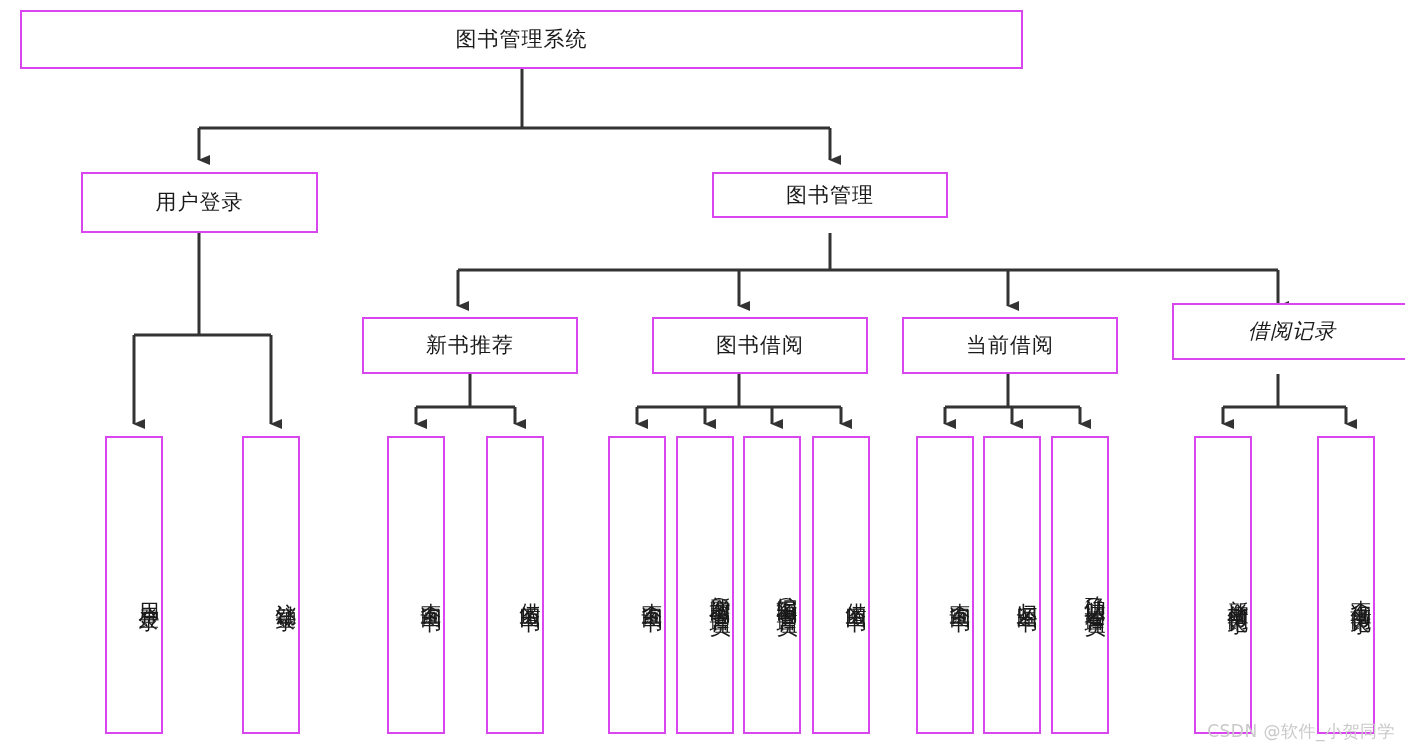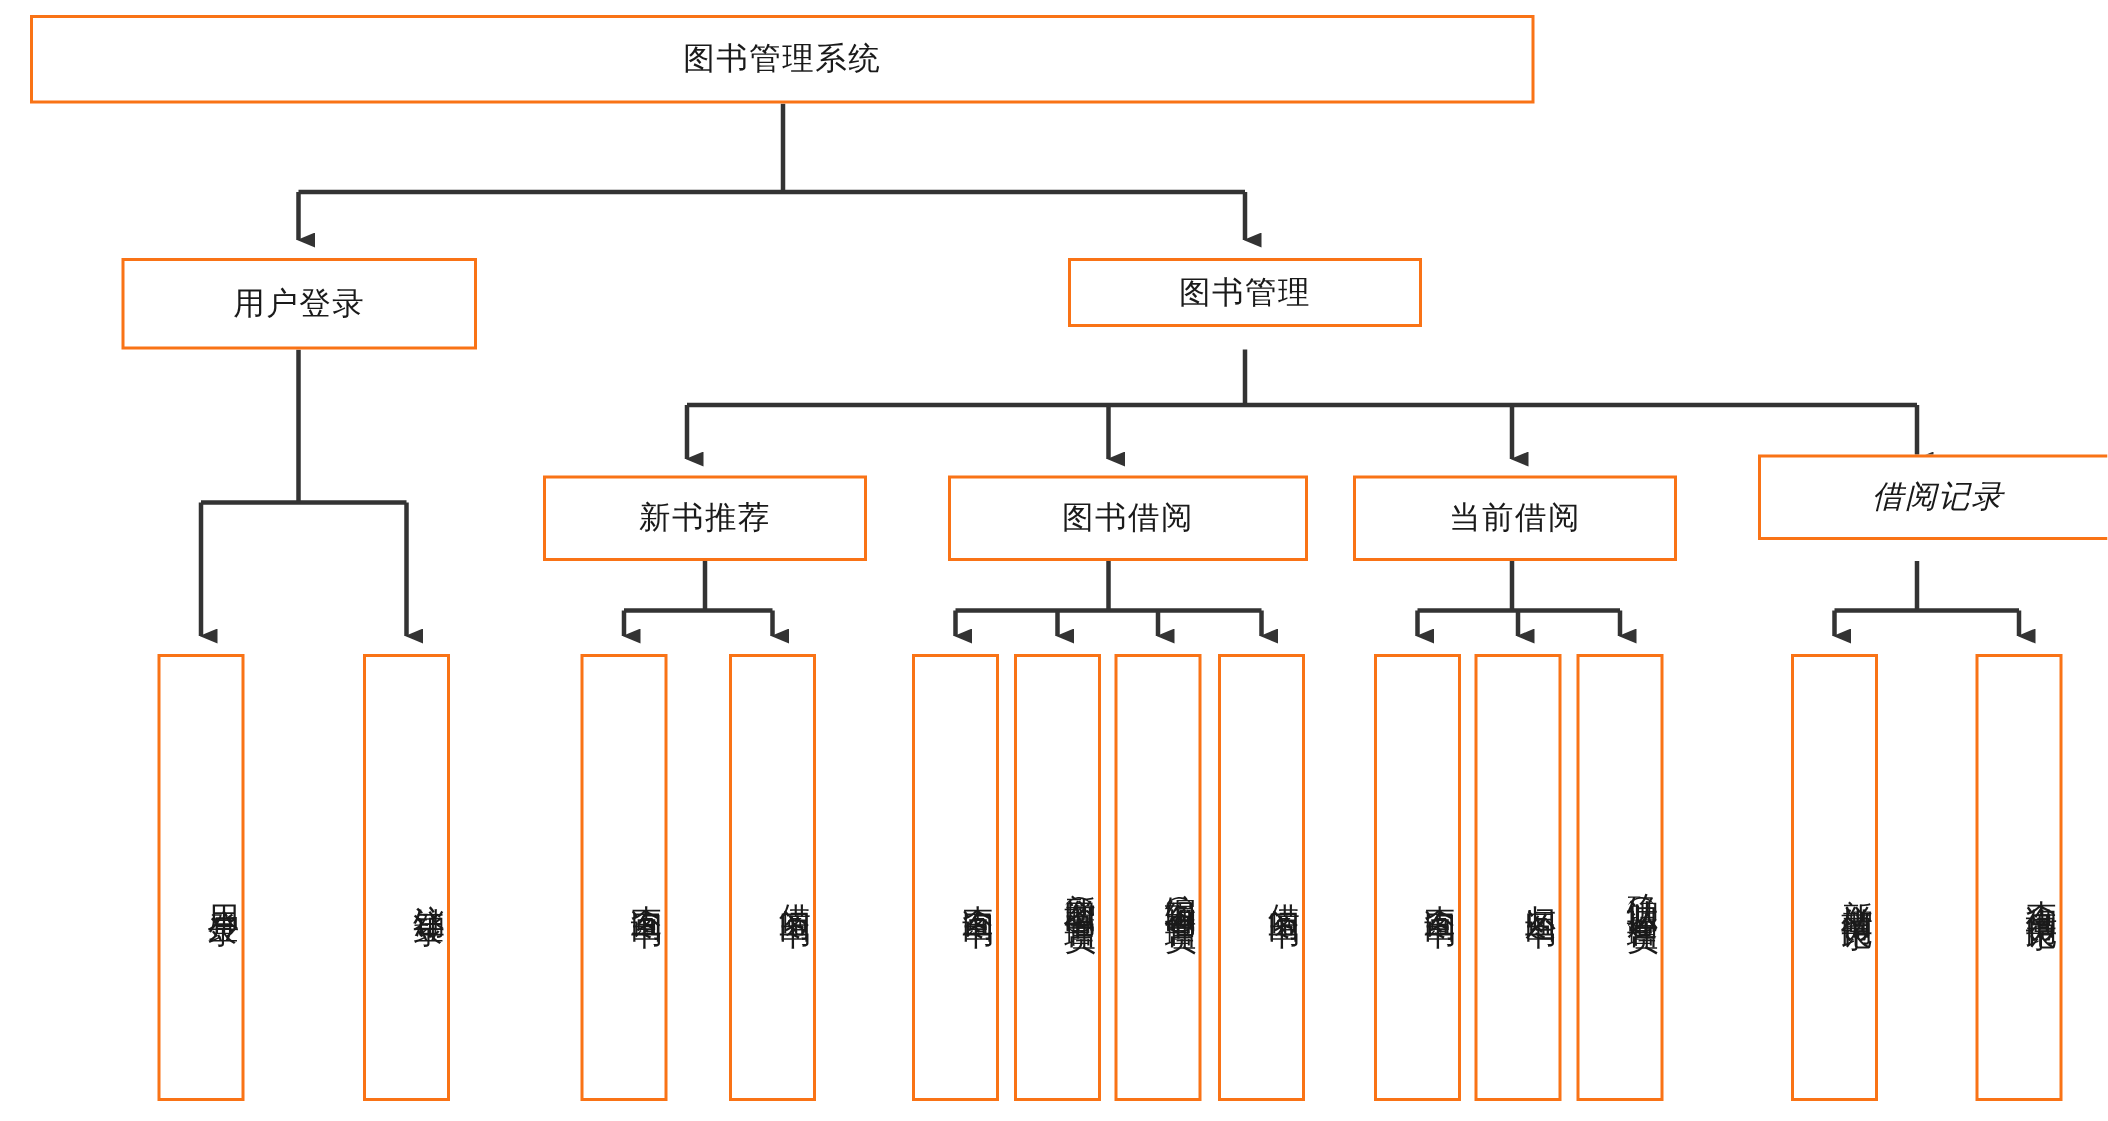--- a/index.html
+++ b/index.html
@@ -21,21 +21,21 @@
     position: absolute;
     left: 0;
     top: 0;
     width: 1405px;
     height: 747px;
   }
   .node {
     position: absolute;
     box-sizing: border-box;
     background: #ffffff;
-    border: 2px solid #f97316;
+    border: 2px solid #d946ef;
     display: flex;
     align-items: center;
     justify-content: center;
     color: #1a1a1a;
   }
   .node.horiz {
     font-size: 21px;
     letter-spacing: 1px;
   }
   .node.vert {
@@ -127,21 +127,21 @@
   <div class="node horiz" style="left:81px; top:172px; width:237px; height:61px;">
     <span class="label">用户登录</span>
   </div>
   <div class="node horiz" style="left:712px; top:172px; width:236px; height:46px;">
     <span class="label">图书管理</span>
   </div>
 
   <div class="node horiz" style="left:362px; top:317px; width:216px; height:57px;">
     <span class="label">新书推荐</span>
   </div>
-  <div class="node horiz" style="left:632px; top:317px; width:240px; height:57px;">
+  <div class="node horiz" style="left:652px; top:317px; width:216px; height:57px;">
     <span class="label">图书借阅</span>
   </div>
   <div class="node horiz" style="left:902px; top:317px; width:216px; height:57px;align-items:center;">
     <span class="label">当前借阅</span>
   </div>
   <div class="node horiz" style="left:1172px; top:303px; width:240px; height:57px;font-style:italic;">
     <span class="label">借阅记录</span>
   </div>
 
   <div class="node vert" style="left:105px; top:436px; width:58px; height:298px;">
@@ -181,14 +181,15 @@
     <span class="label">确认归还（管理员）</span>
   </div>
 
   <div class="node vert" style="left:1194px; top:436px; width:58px; height:298px;">
     <span class="label">新增借阅记录</span>
   </div>
   <div class="node vert" style="left:1317px; top:436px; width:58px; height:298px;">
     <span class="label">查询借阅记录</span>
   </div>
 
+  <div class="watermark">CSDN @软件_小贺同学</div>
 
 </div>
 
 </body></html>

